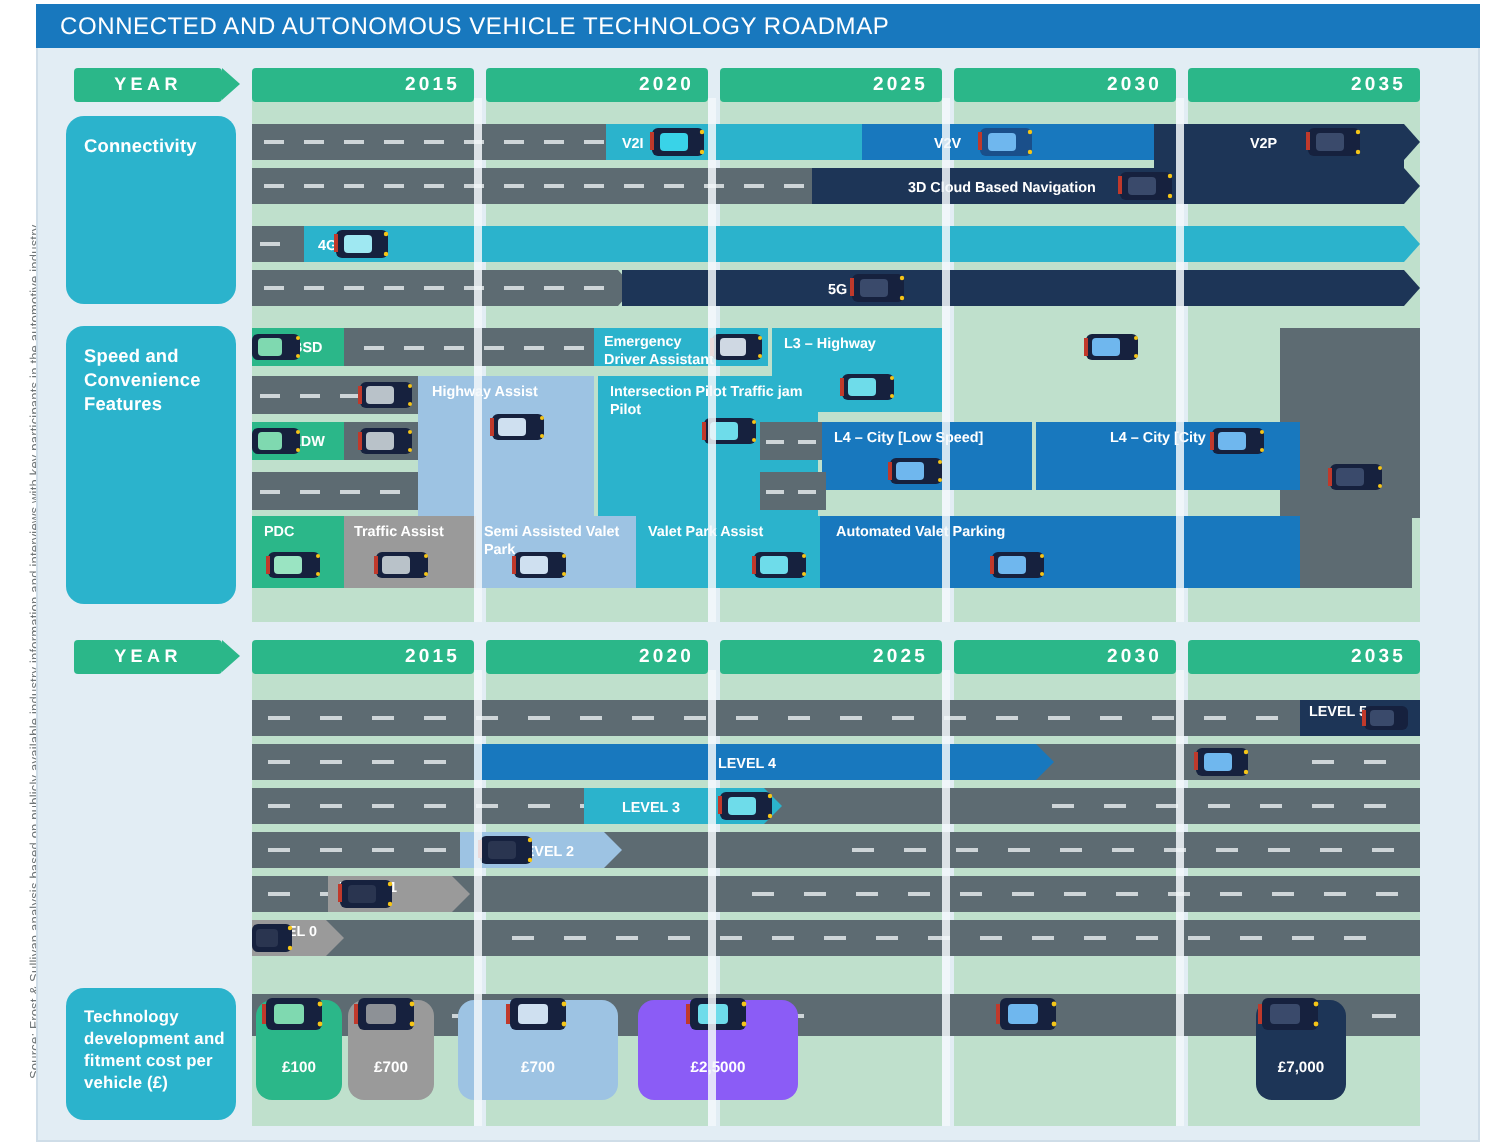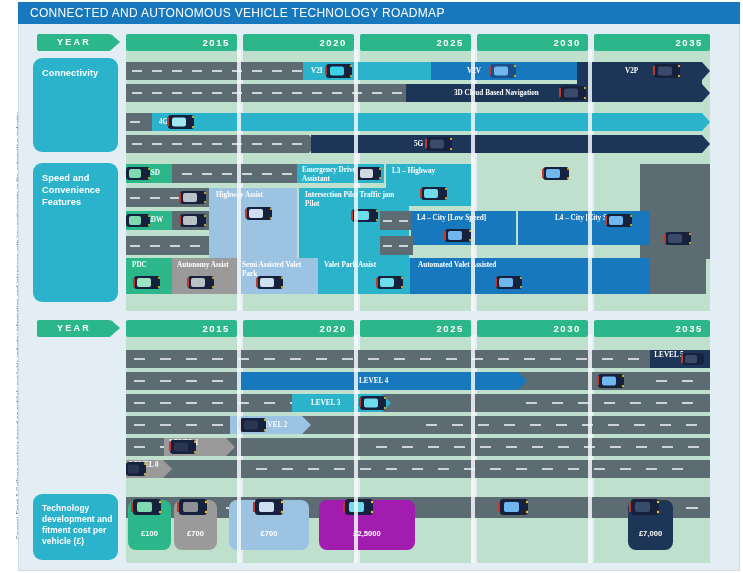--- a/index.html
+++ b/index.html
@@ -99,21 +99,21 @@
 
   
   .seg{
     position:absolute;
     color:#ffffff;
     font-size:7.2px;
     font-weight:bold;
     line-height:9px;
     box-sizing:border-box;
   }
-  .seg .seg-label{position:absolute;font-family:Liberation Serif, serif;}
+  .seg .seg-label{position:absolute;}
   .seg-arrow{position:absolute;top:0;width:0;height:0;}
 
   
   .vline{position:absolute;background:#f2f7fa;width:4px;opacity:.85;}
 
   
   .cost-block{
     position:absolute;border-radius:8px;
     color:#ffffff;font-size:7.6px;font-weight:bold;
     text-align:center;
@@ -472,21 +472,21 @@
     <svg width="30" height="17" viewBox="0 0 30 17">
         <rect x="2" y="2" width="26" height="13" rx="3" fill="#16213e"></rect>
         <rect x="5" y="4" width="14" height="9" rx="2" fill="#9ae4c2"></rect>
         <rect x="1" y="4" width="2" height="9" fill="#c0392b"></rect>
         <circle cx="27" cy="4" r="1" fill="#f5c518"></circle>
         <circle cx="27" cy="13" r="1" fill="#f5c518"></circle>
       </svg>
   </div>
 
   <div class="seg" style="left:172px;top:258px;width:66px;height:36px;background:#9a9a9a;">
-    <span class="seg-label" style="left:5px;top:3px;">Autonomy Assist</span>
+    <span class="seg-label" style="left:5px;top:3px;">Traffic Assist</span>
   </div>
   <div class="car" style="left:186px;top:274px;">
     <svg width="30" height="17" viewBox="0 0 30 17">
         <rect x="2" y="2" width="26" height="13" rx="3" fill="#16213e"></rect>
         <rect x="5" y="4" width="14" height="9" rx="2" fill="#b9c2c9"></rect>
         <rect x="1" y="4" width="2" height="9" fill="#c0392b"></rect>
         <circle cx="27" cy="4" r="1" fill="#f5c518"></circle>
         <circle cx="27" cy="13" r="1" fill="#f5c518"></circle>
       </svg>
   </div>
@@ -511,21 +511,21 @@
     <svg width="30" height="17" viewBox="0 0 30 17">
         <rect x="2" y="2" width="26" height="13" rx="3" fill="#16213e"></rect>
         <rect x="5" y="4" width="14" height="9" rx="2" fill="#6edcea"></rect>
         <rect x="1" y="4" width="2" height="9" fill="#c0392b"></rect>
         <circle cx="27" cy="4" r="1" fill="#f5c518"></circle>
         <circle cx="27" cy="13" r="1" fill="#f5c518"></circle>
       </svg>
   </div>
 
   <div class="seg" style="left:410px;top:258px;width:240px;height:36px;background:#1878be;">
-    <span class="seg-label" style="left:8px;top:3px;">Automated Valet Assisted</span>
+    <span class="seg-label" style="left:8px;top:3px;">Automated Valet Parking</span>
   </div>
   <div class="car" style="left:494px;top:274px;">
     <svg width="30" height="17" viewBox="0 0 30 17">
         <rect x="2" y="2" width="26" height="13" rx="3" fill="#16213e"></rect>
         <rect x="5" y="4" width="14" height="9" rx="2" fill="#6fb7ee"></rect>
         <rect x="1" y="4" width="2" height="9" fill="#c0392b"></rect>
         <circle cx="27" cy="4" r="1" fill="#f5c518"></circle>
         <circle cx="27" cy="13" r="1" fill="#f5c518"></circle>
       </svg>
   </div>
@@ -740,21 +740,21 @@
 
   <div class="cost-block" style="left:128px;top:500px;width:43px;height:50px;background:#2bb789;">
     <span>£100</span>
   </div>
   <div class="cost-block" style="left:174px;top:500px;width:43px;height:50px;background:#9a9a9a;">
     <span>£700</span>
   </div>
   <div class="cost-block" style="left:229px;top:500px;width:80px;height:50px;background:#9dc3e3;">
     <span>£700</span>
   </div>
-  <div class="cost-block" style="left:319px;top:500px;width:96px;height:50px;background:#a21caf;">
+  <div class="cost-block" style="left:319px;top:500px;width:80px;height:50px;background:#8b5cf6;">
     <span>£2,5000</span>
   </div>
   <div class="cost-block" style="left:628px;top:500px;width:45px;height:50px;background:#1d3557;">
     <span>£7,000</span>
   </div>
 
   <div class="car" style="left:130px;top:497px;">
     <svg width="34" height="20" viewBox="0 0 34 20">
         <rect x="3" y="2" width="28" height="16" rx="3" fill="#16213e"></rect>
         <rect x="7" y="5" width="15" height="10" rx="2" fill="#7fd9b0"></rect>

